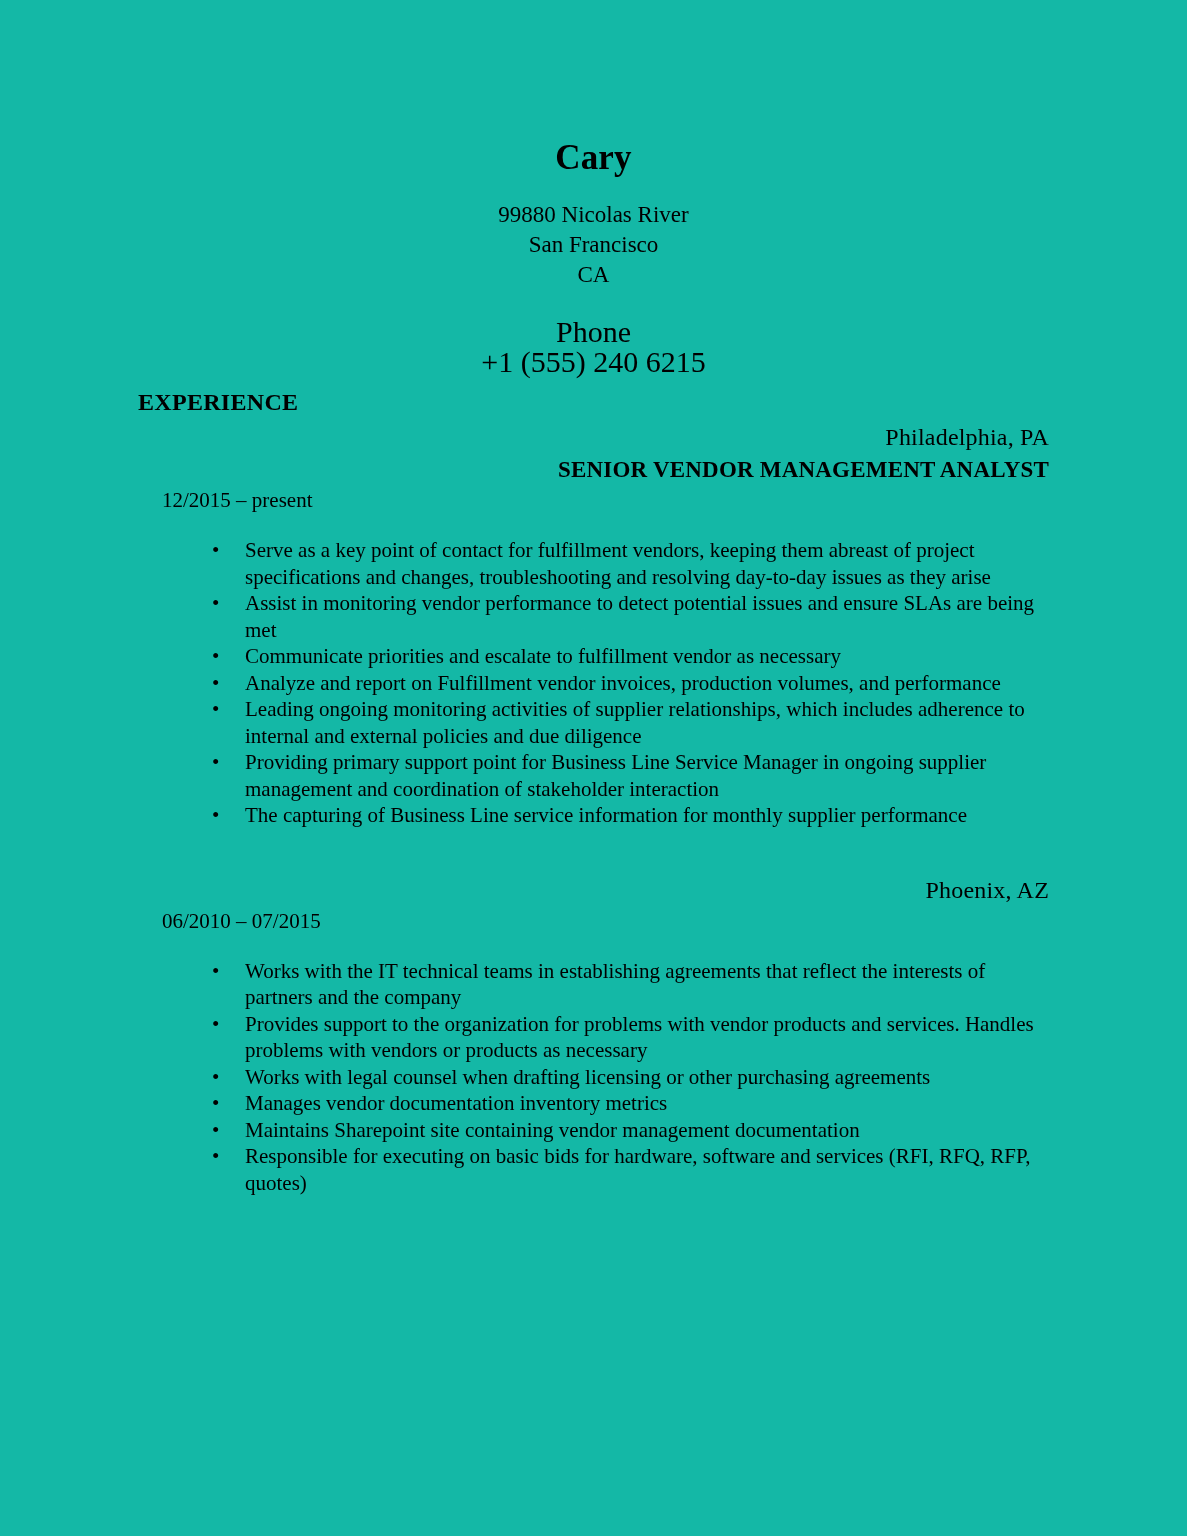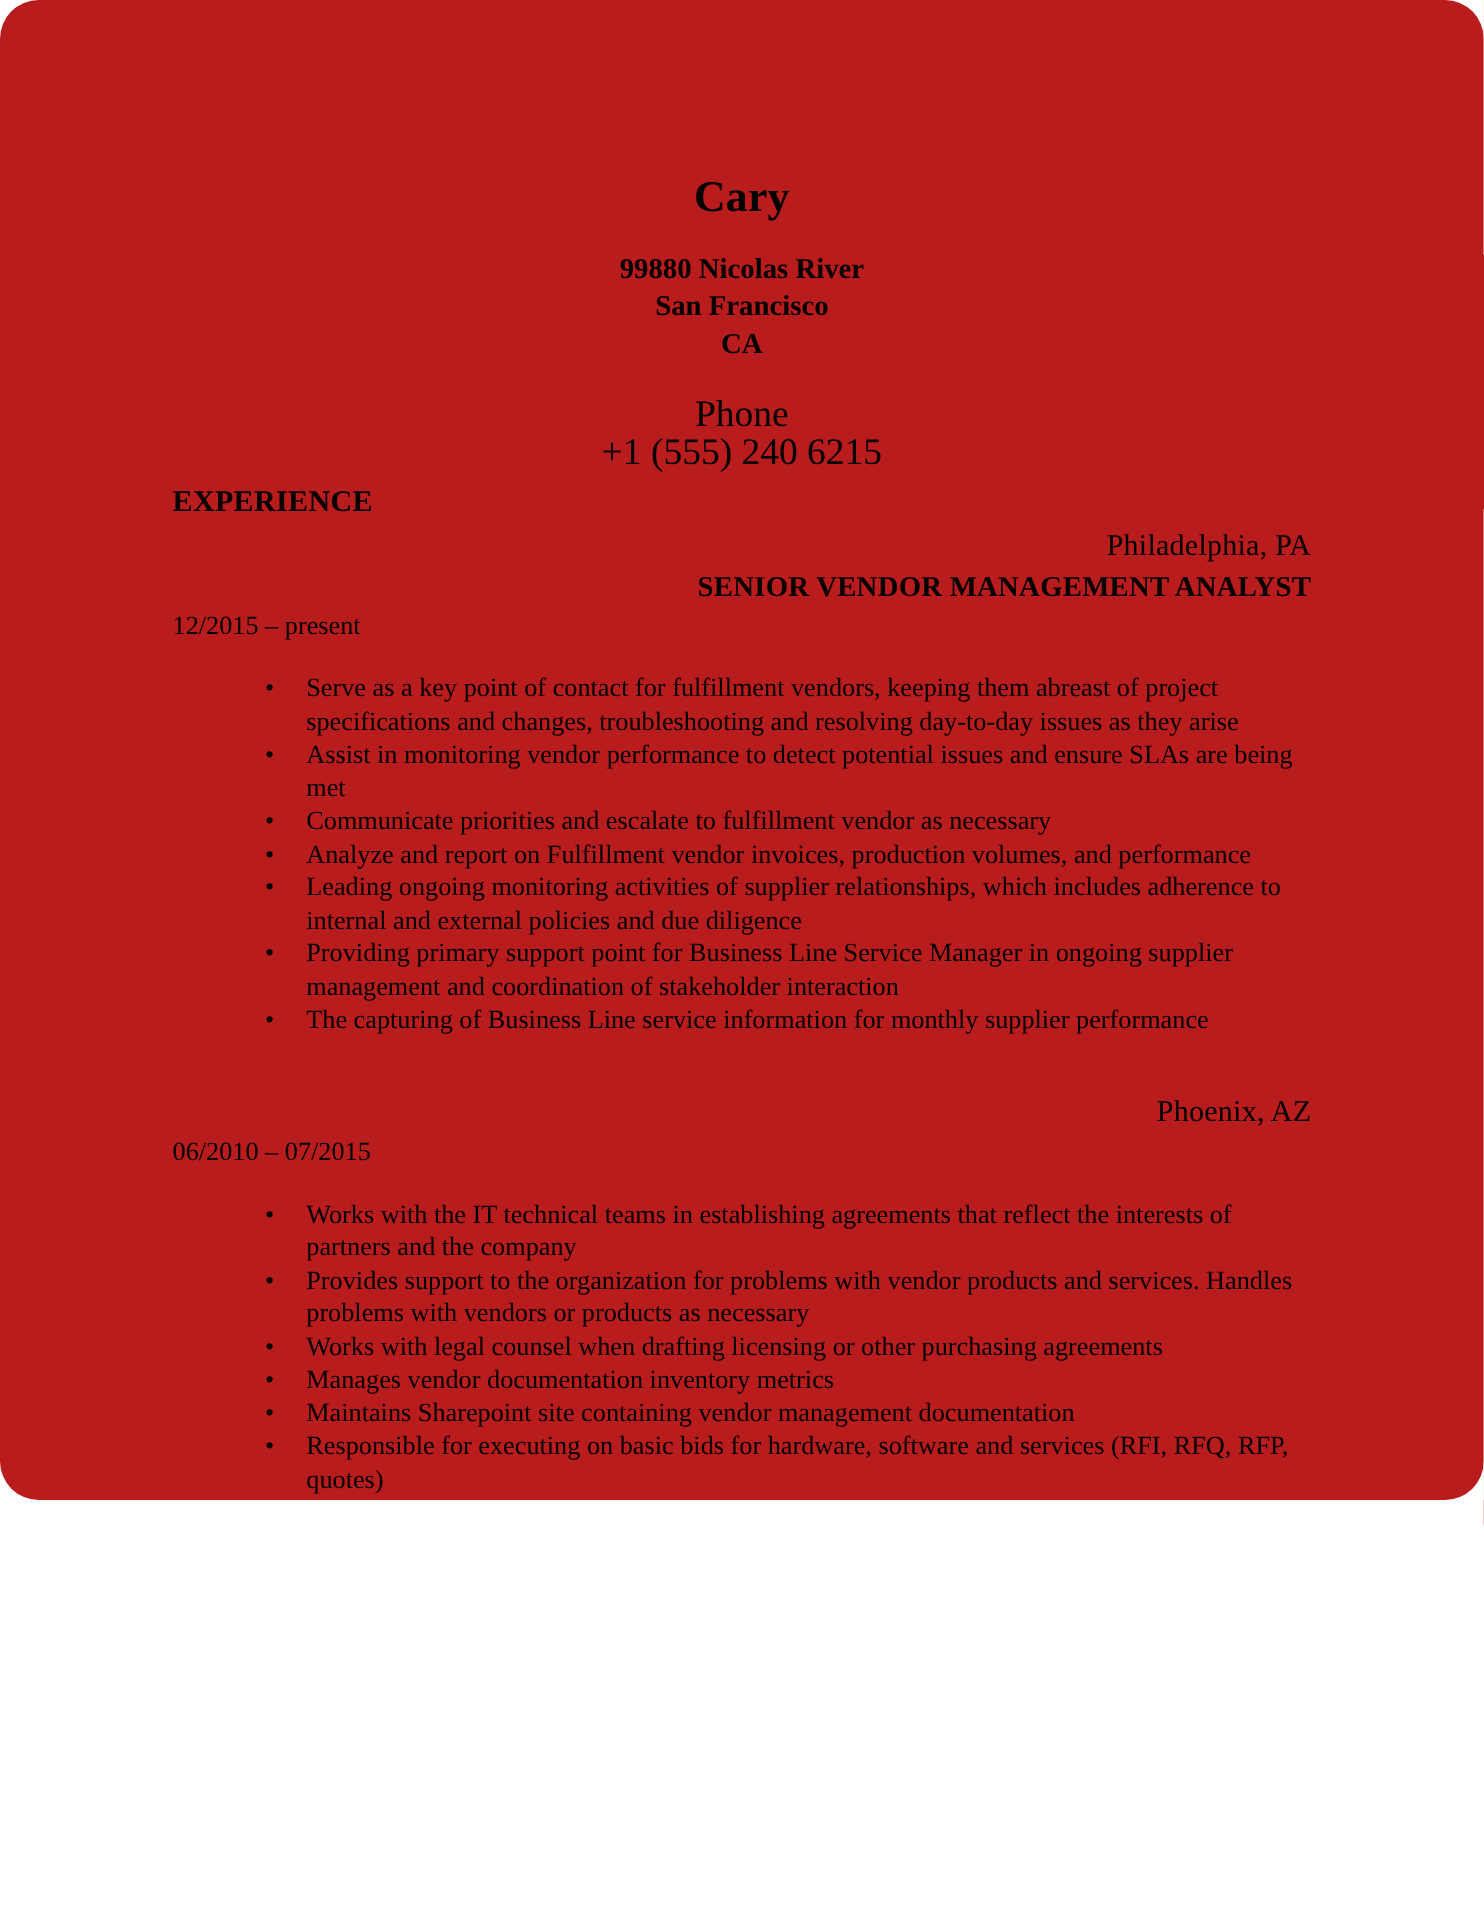--- a/index.html
+++ b/index.html
@@ -9,26 +9,25 @@
     background: #ffffff;
   }
   body {
     font-family: "Liberation Serif", "DejaVu Serif", serif;
     color: #000000;
     -webkit-font-smoothing: antialiased;
   }
   .page {
     position: relative;
     width: 1187px;
-    height: 1200px;
-    background: #b91c1c;
+    height: 1536px;
+    background: #14b8a6;
     margin: 0 auto;
     overflow: hidden;
     box-sizing: border-box;
-    border-radius: 31px;
   }
   .content {
     position: absolute;
     left: 138px;
     top: 0;
     width: 911px;
   }
 
   
   .header {
@@ -37,21 +36,21 @@
   }
   .name-line {
     font-size: 35px;
     font-weight: bold;
     line-height: 44px;
     letter-spacing: 0.2px;
   }
   .address-block {
     margin-top: 20px;
     font-size: 23px;
-    font-weight: bold;
+    font-weight: normal;
     line-height: 30px;
   }
   .phone-block {
     margin-top: 27px;
     font-size: 30px;
     font-weight: normal;
     line-height: 30px;
   }
 
   
@@ -78,20 +77,21 @@
     font-weight: bold;
     letter-spacing: 0.2px;
     margin-top: 6px;
     text-align: right;
   }
   .job-dates {
     font-size: 21px;
     font-weight: normal;
     margin-top: 5px;
     text-align: left;
+    margin-left: 24px;
   }
 
   ul.bullets {
     list-style: none;
     margin: 24px 0 0 0;
     padding: 0;
   }
   ul.bullets li {
     position: relative;
     font-size: 21px;

